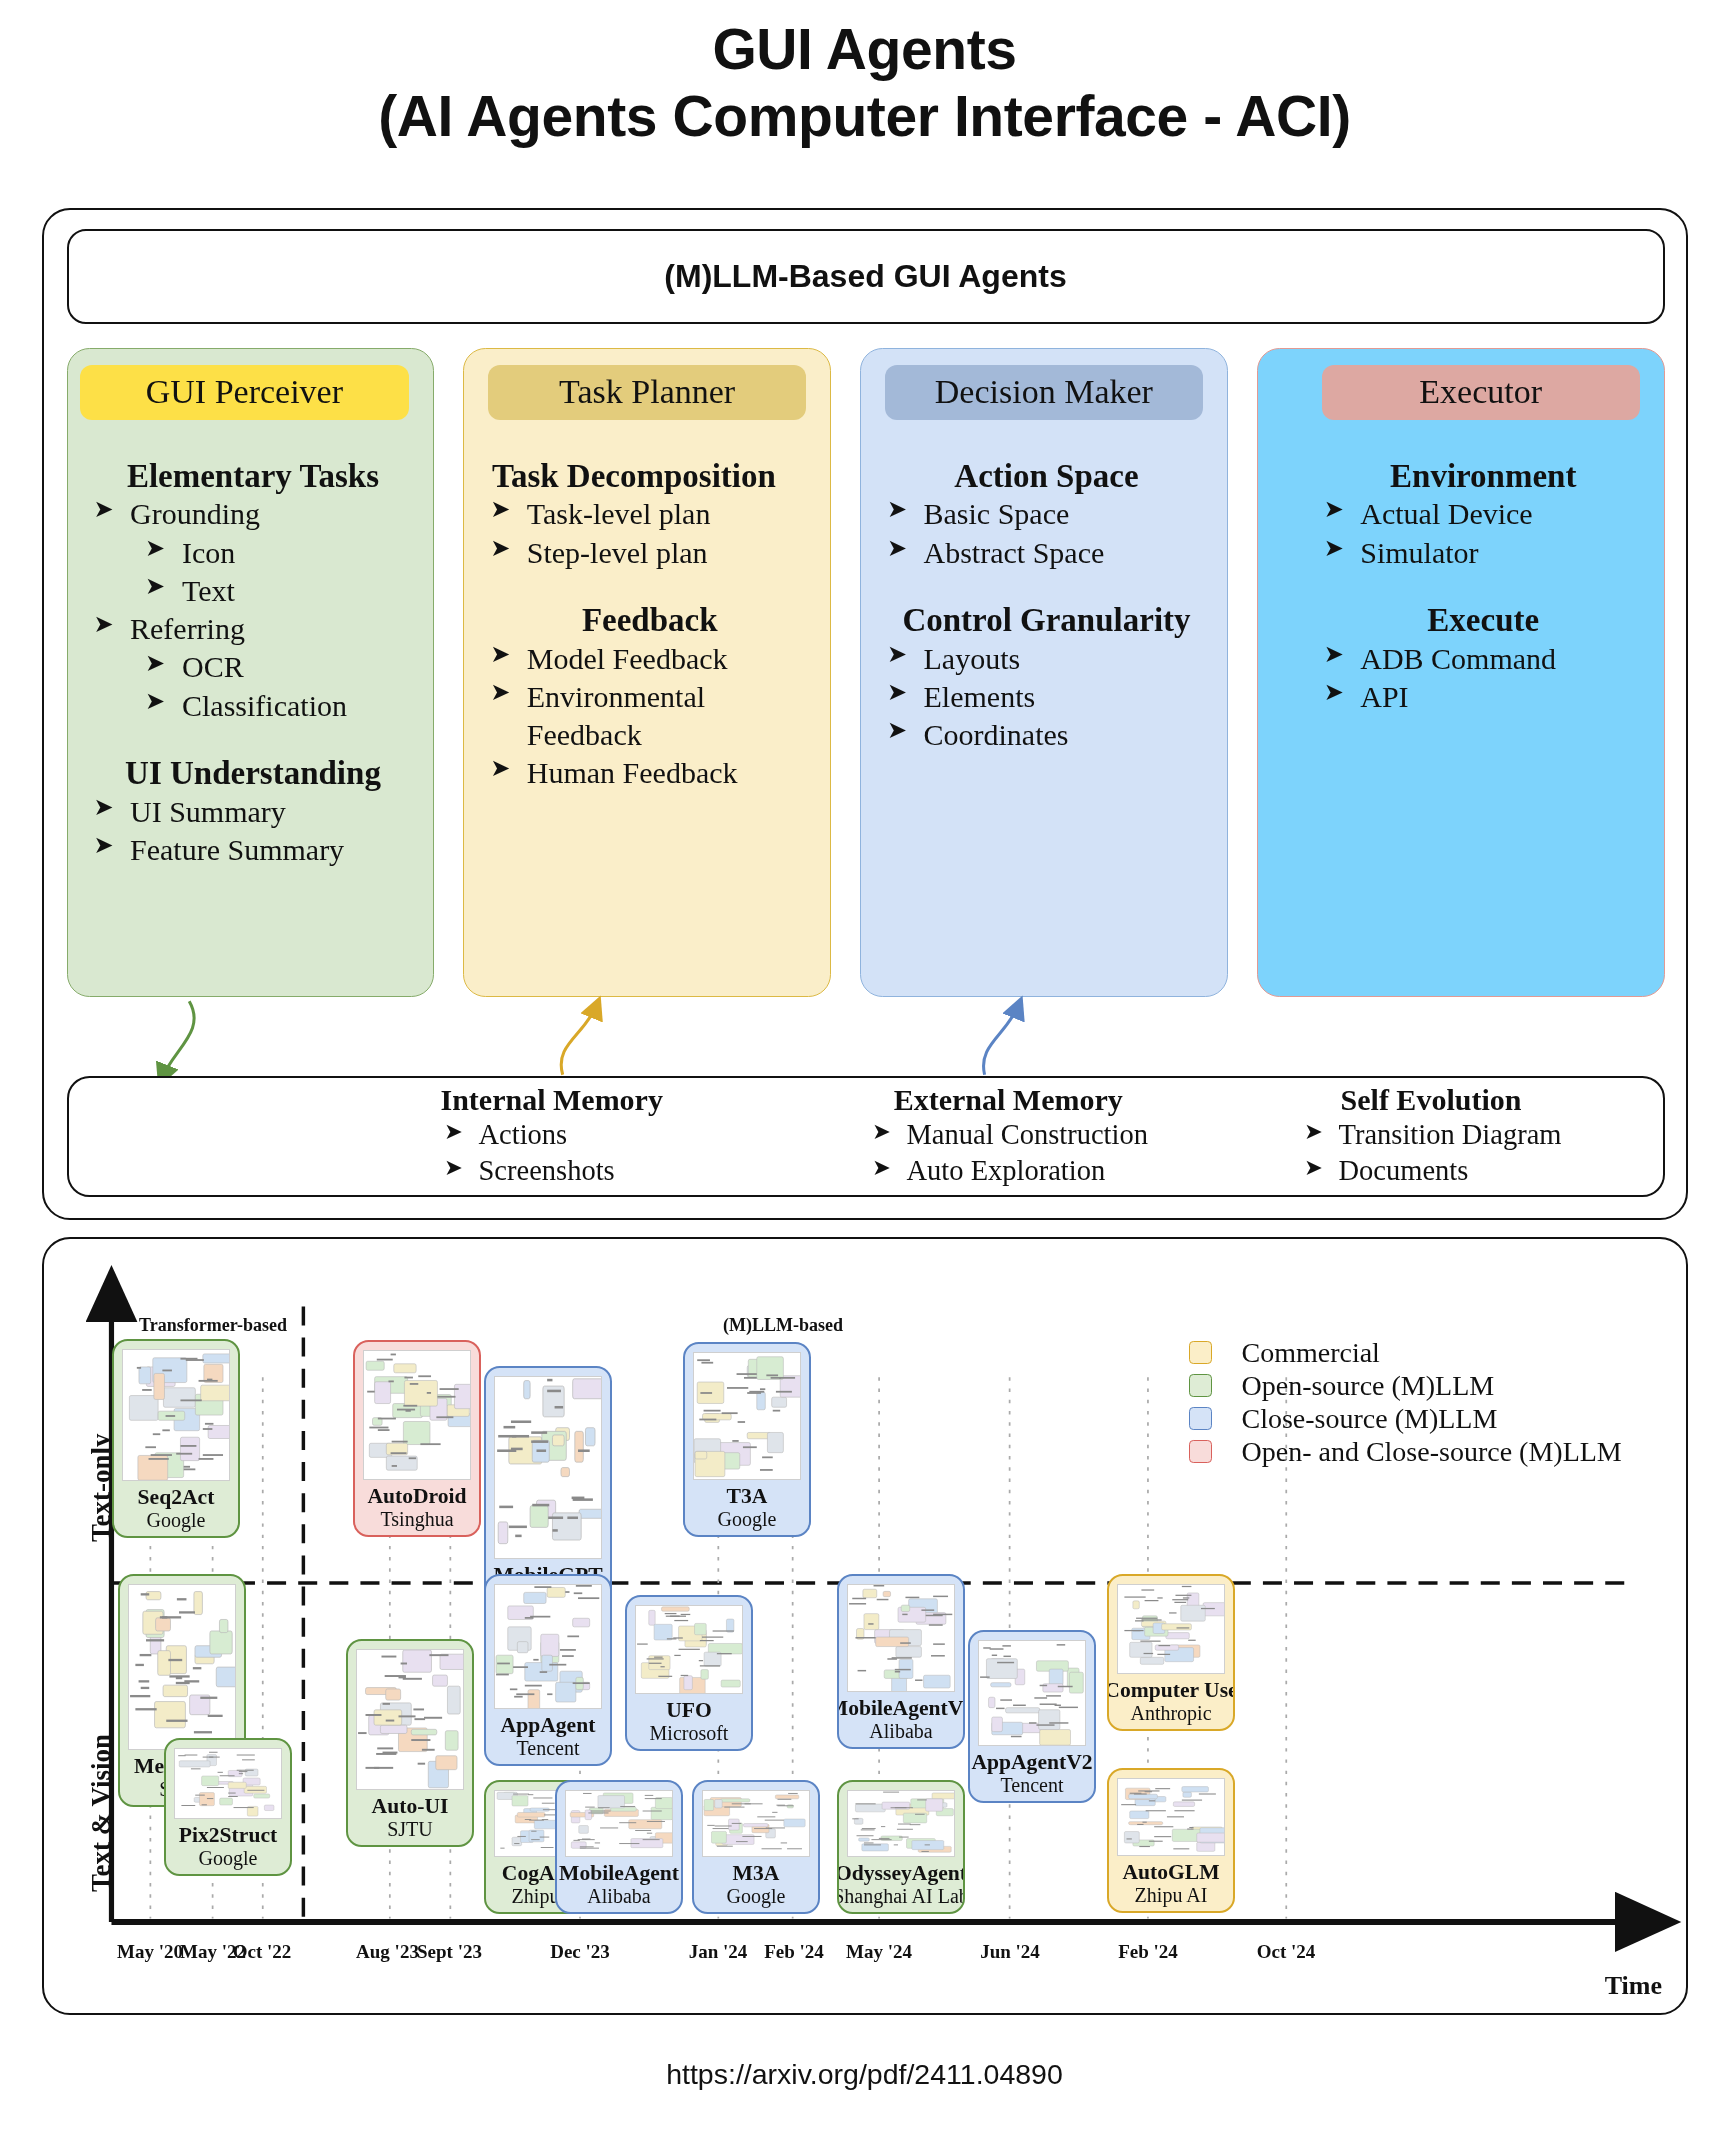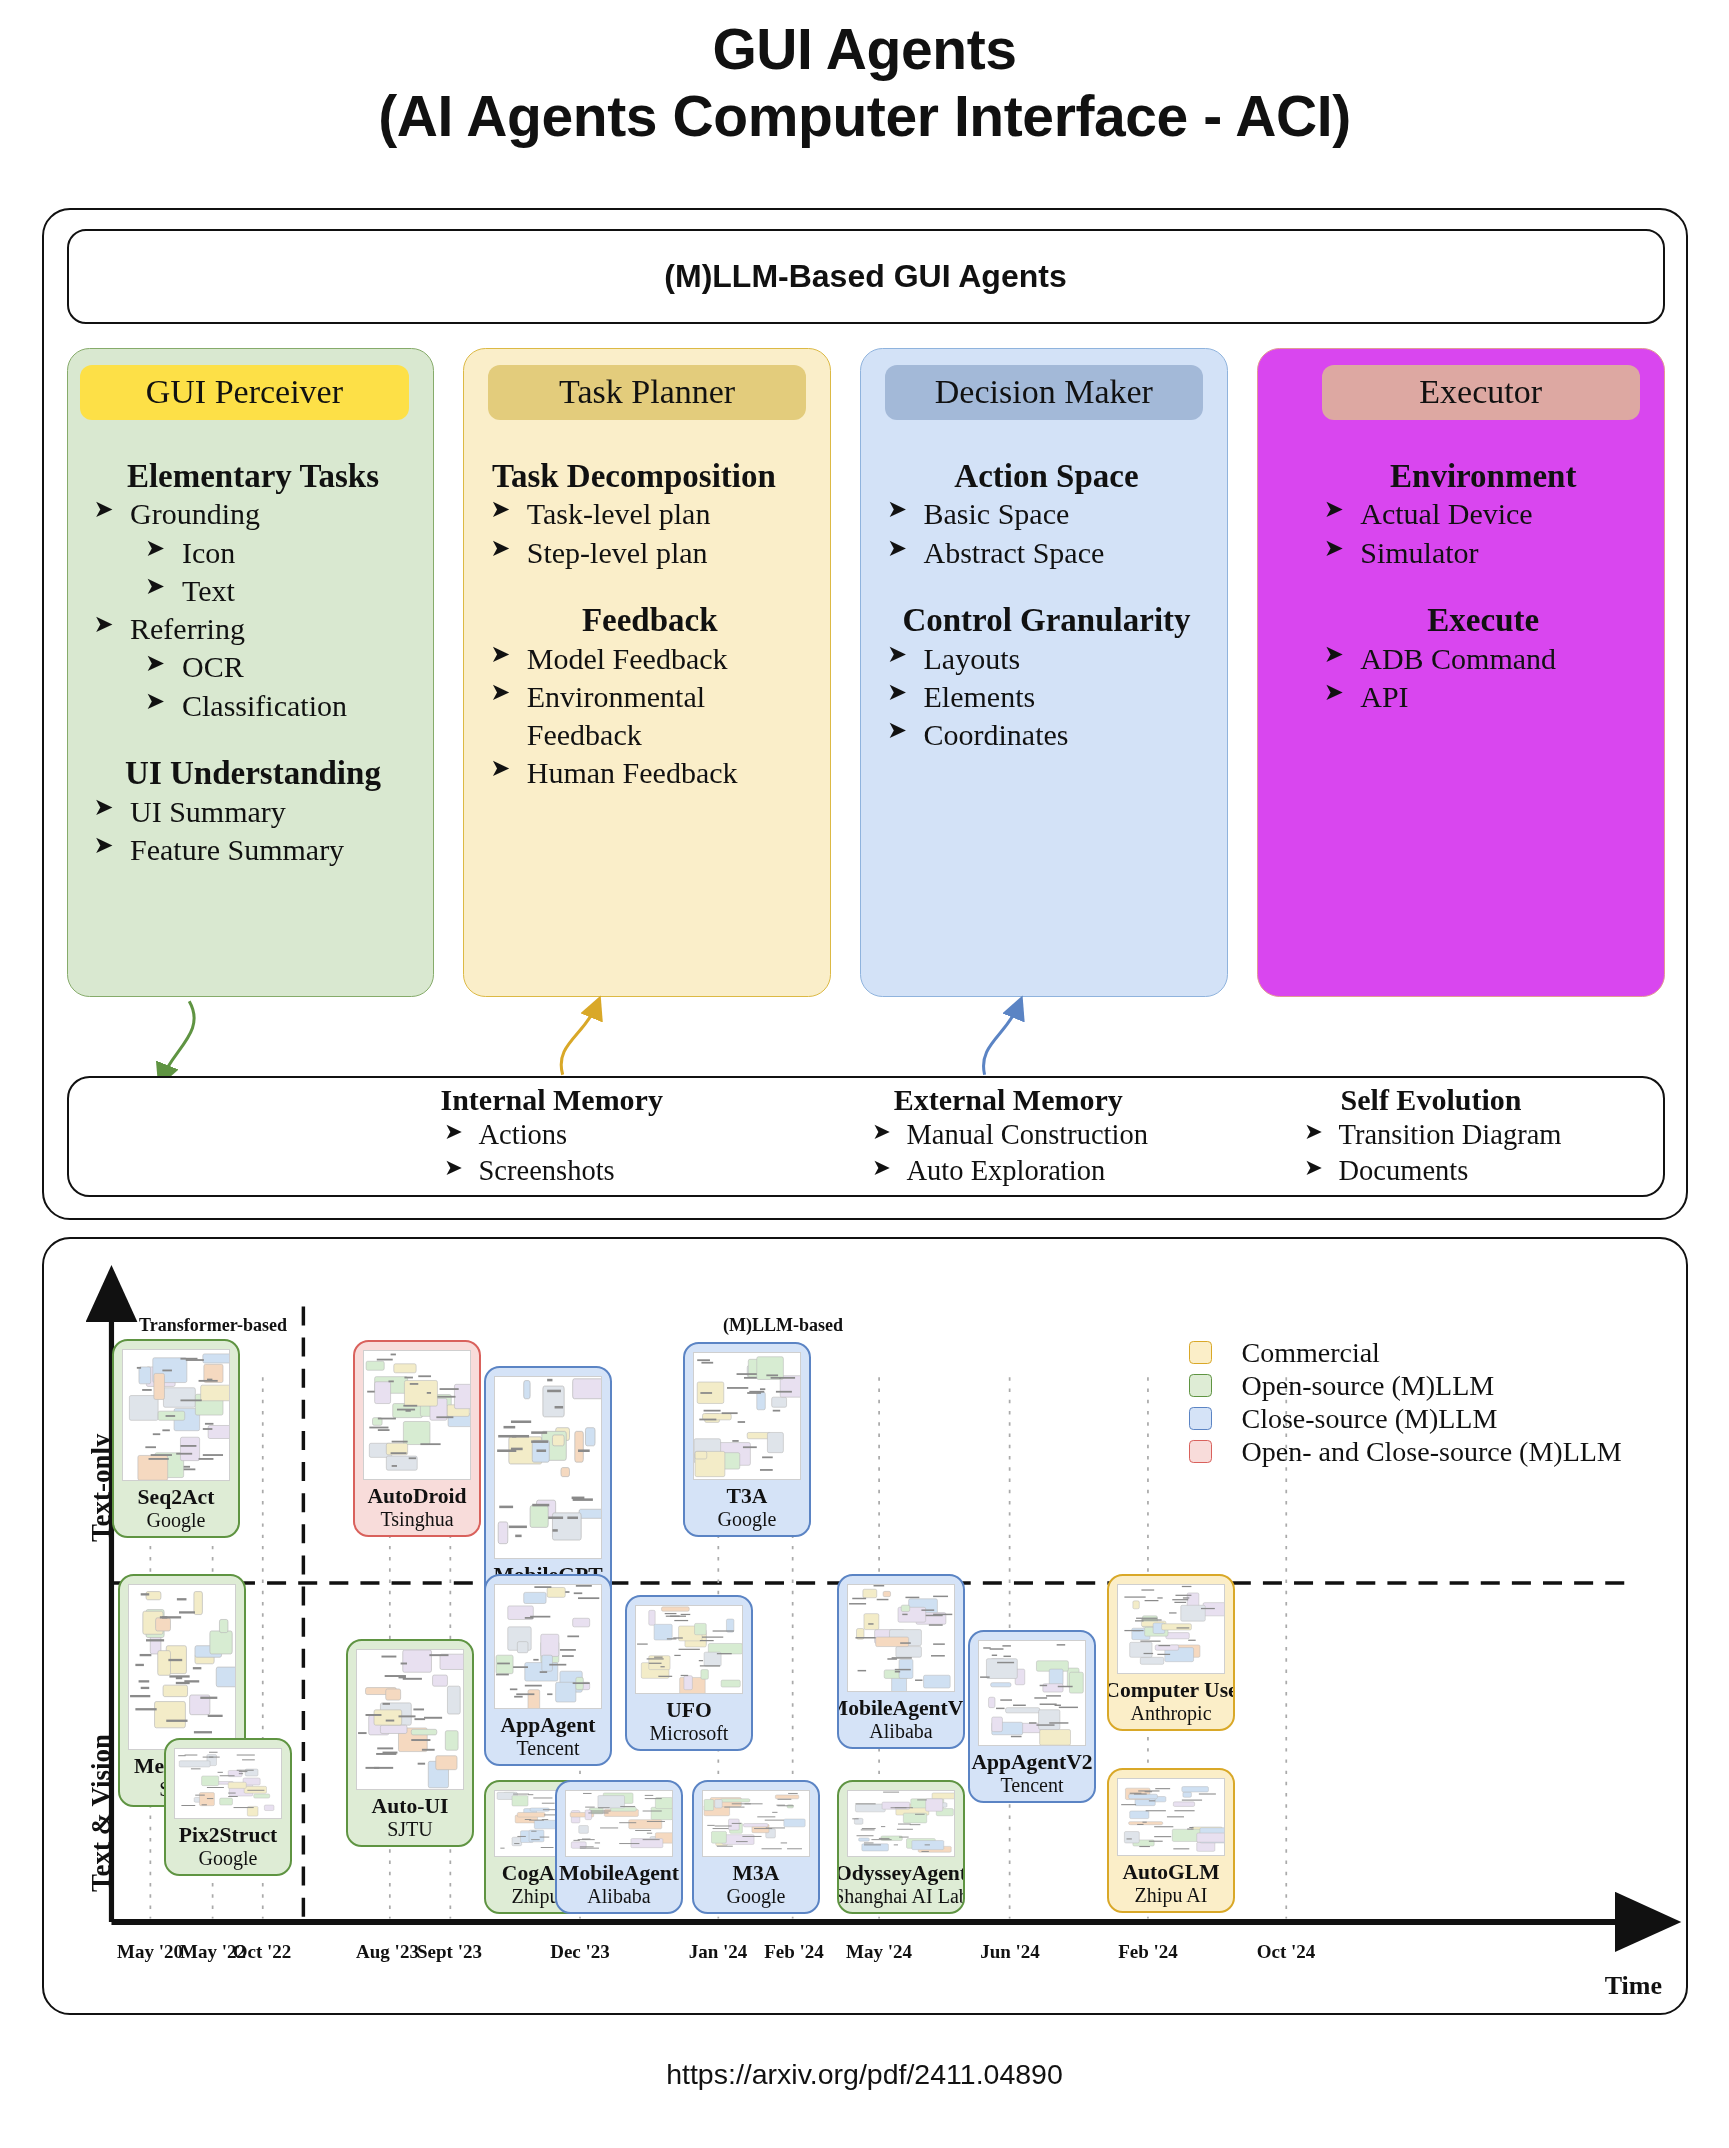--- a/index.html
+++ b/index.html
@@ -43,21 +43,21 @@
   #cols { position:absolute; left:22.5px; top:138px; width:1598px; height:649px; display:flex; gap:29px; }
   .col {
     flex:1 1 0;
     border-radius:22.5px;
     position:relative;
     padding:15.6px 0 0 0;
   }
   .col.c-green  { background:#d9e8d0; border:1.7px solid #86ab6a; }
   .col.c-yellow { background:#faeec9; border:1.7px solid #dcb944; }
   .col.c-blue   { background:#d3e2f7; border:1.7px solid #8fb3dd; }
-  .col.c-red    { background:#d946ef; border:1.7px solid #e29a93;padding-left:40px; }
+  .col.c-red    { background:#7dd3fc; border:1.7px solid #e29a93;padding-left:40px; }
 
   .col-head {
     margin:0 24px;
     height:55px;
     border-radius:12px;
     display:flex; align-items:center; justify-content:center;
     font-size:34px;
   }
   .c-green  .col-head { background:#fde047;margin-left:12px; }
   .c-yellow .col-head { background:#e3cc7c; }

